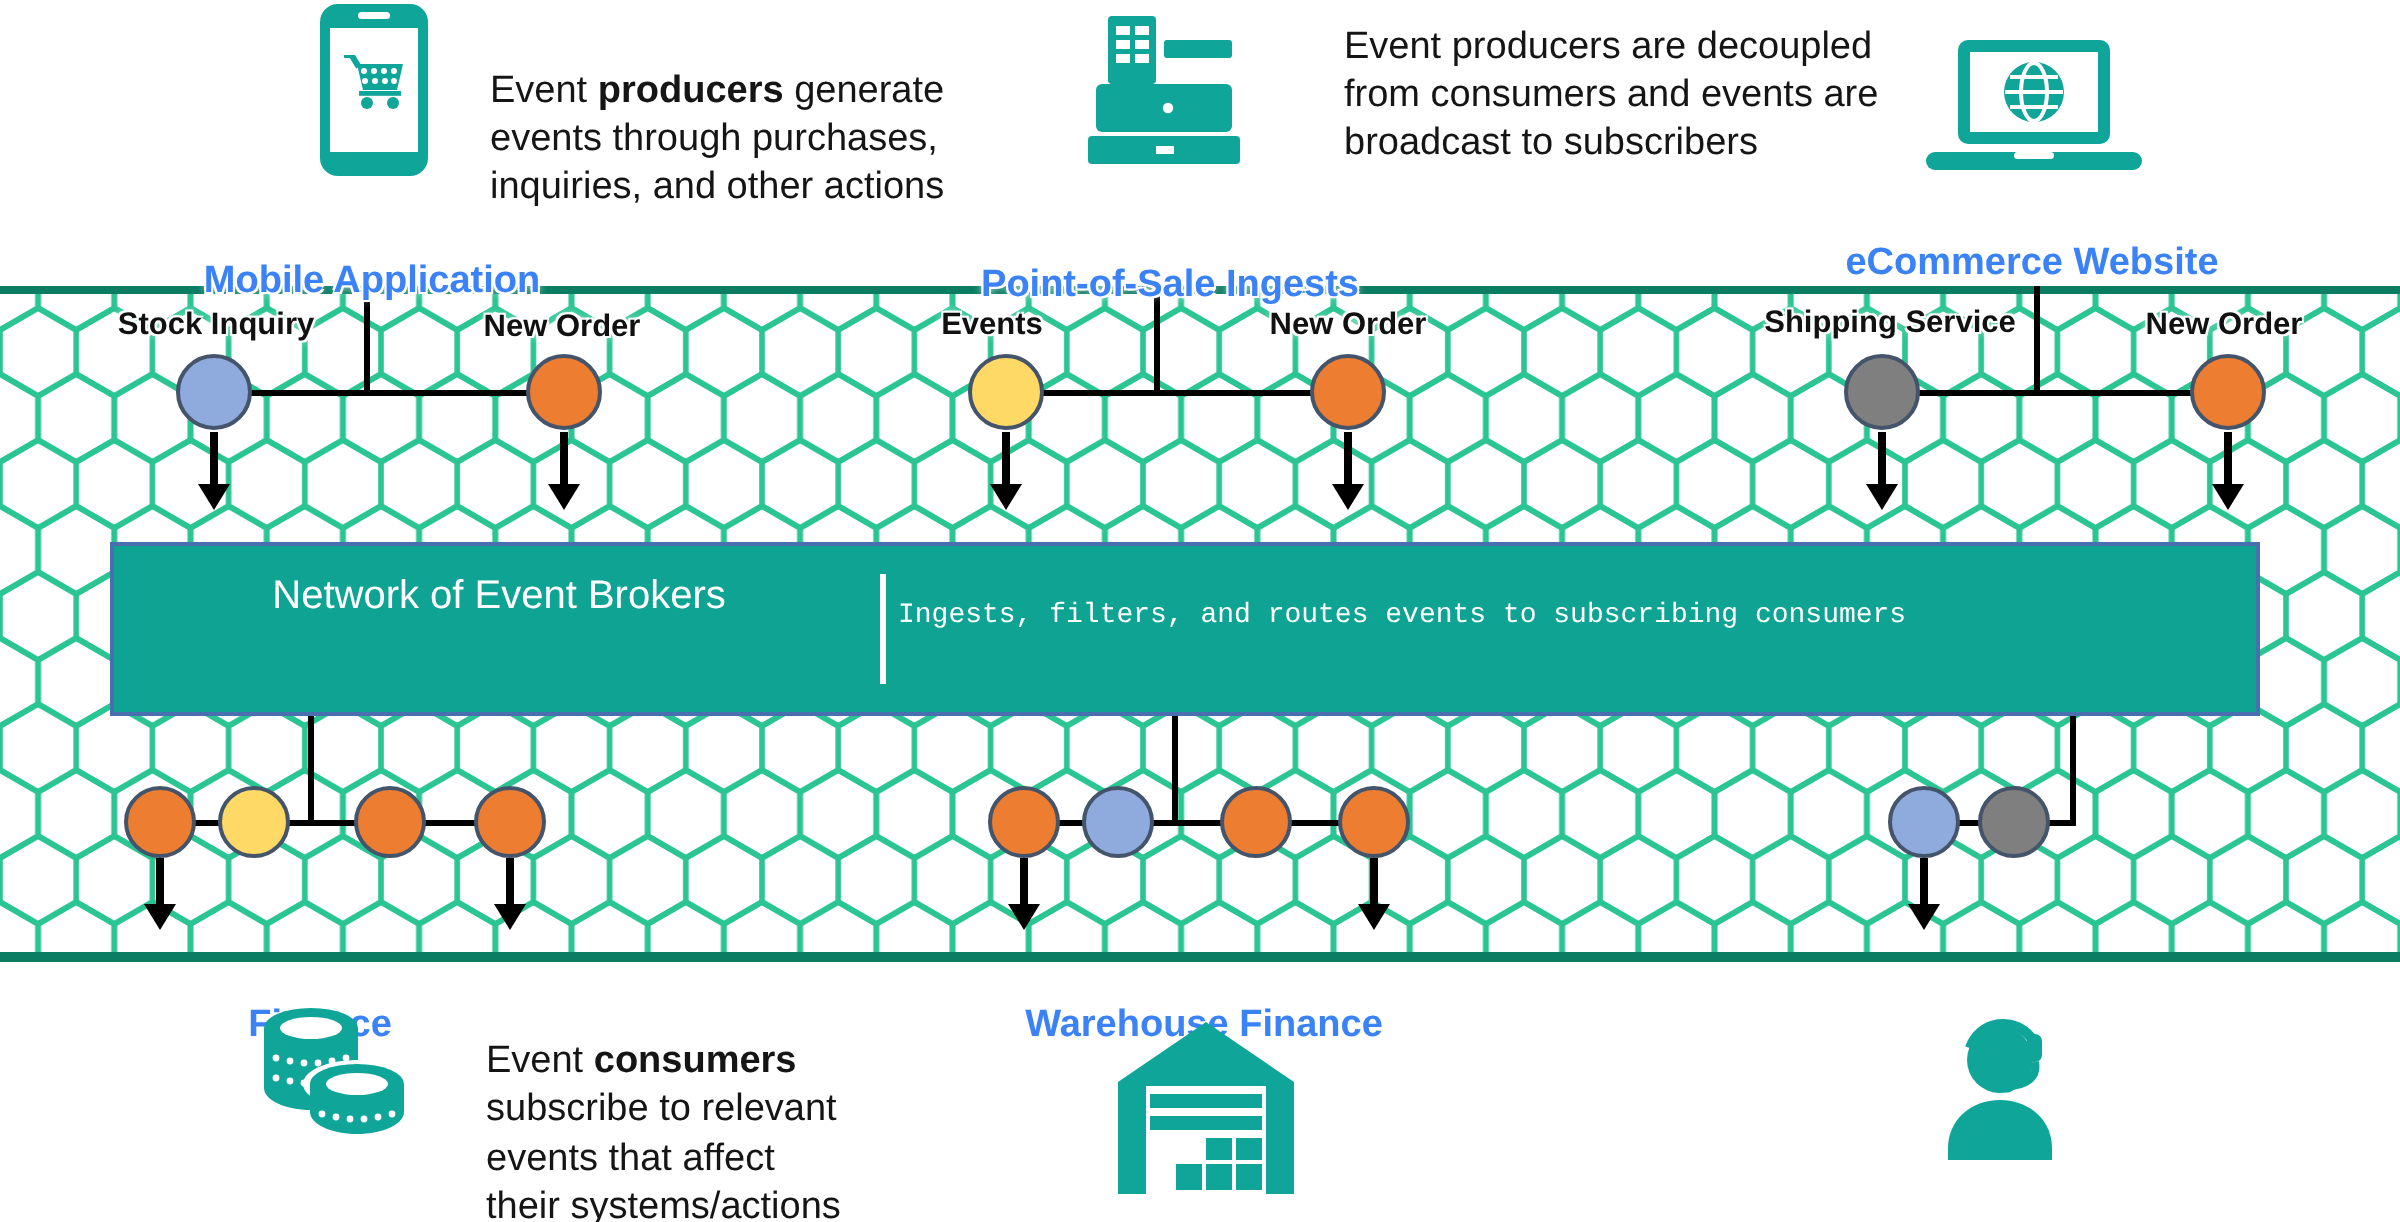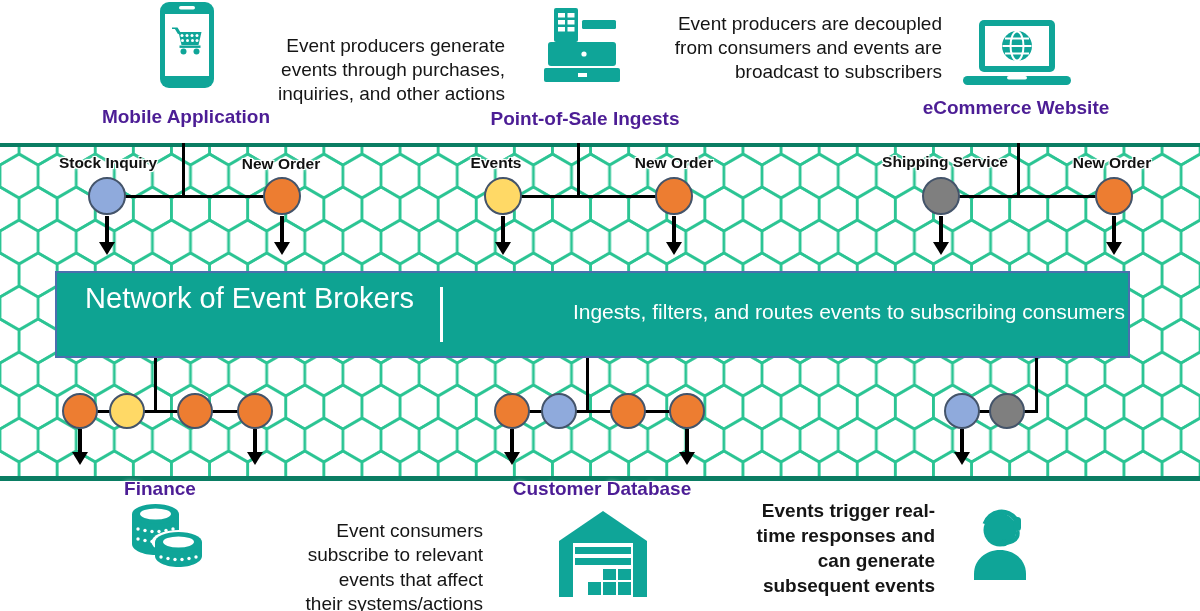--- a/index.html
+++ b/index.html
@@ -1,26 +1,26 @@
 <!DOCTYPE html>
 <html><head>
 <meta charset="utf-8">
 <style>
   html,body{margin:0;padding:0;background:#fff;}
   .stage{position:relative;width:1200px;height:611px;background:#fff;overflow:hidden;
          font-family:"Liberation Sans",sans-serif;color:#1a1a1a;}
 
   
-  .note{position:absolute;text-align:right;font-size:19px;line-height:24px;
+  .note{position:absolute;text-align:left;font-size:19px;line-height:24px;
         white-space:pre-line;color:#151515;z-index:6;}
-  .note b{font-weight:400;}
+  .note b{font-weight:700;}
   .note.bold{font-weight:700;line-height:25px;}
   .node-label{position:absolute;transform:translateX(-50%);font-weight:700;font-size:19px;
-        color:#4c1d95;white-space:nowrap;z-index:6;
-        text-shadow:-1px -1px 0 #fff,1px -1px 0 #fff,-1px 1px 0 #fff,1px 1px 0 #fff,0 0 5px #fff;}
+        color:#3b82f6;white-space:nowrap;z-index:6;
+        text-shadow:-1px -1px 0 #fff,1px -1px 0 #fff,-1px 1px 0 #fff,1px 1px 0 #fff,0 0 5px #fff;margin-top:24px;}
   .event-label{position:absolute;transform:translateX(-50%);font-weight:700;font-size:15.5px;
         color:#111;white-space:nowrap;z-index:5;
         text-shadow:-1px -1px 0 #fff,1px -1px 0 #fff,-1px 1px 0 #fff,1px 1px 0 #fff,0 0 5px #fff;}
 
   
   .mesh{position:absolute;left:0;top:143px;width:1200px;height:338px;z-index:1;}
 
   
   .hline{position:absolute;height:3px;background:#000;z-index:2;}
   .vline{position:absolute;width:3px;background:#000;z-index:2;}
@@ -28,24 +28,24 @@
           border:2.5px solid #44546A;box-sizing:border-box;z-index:3;}
   .circle.sm{width:36px;height:36px;}
   .shaft{position:absolute;width:3.5px;background:#000;z-index:2;}
   .head{position:absolute;width:0;height:0;border-left:8px solid transparent;
         border-right:8px solid transparent;border-top:13px solid #000;z-index:2;}
 
   
   .banner{position:absolute;left:55px;top:271px;width:1075px;height:87px;background:#0EA392;
           border:2px solid #4a6fae;box-sizing:border-box;z-index:4;}
   .banner-title{position:absolute;left:0;top:9px;width:385px;text-align:center;color:#fff;
-          font-size:29px;line-height:33px;}
+          font-size:20px;line-height:33px;}
   .banner-divider{position:absolute;left:383px;top:14px;width:3px;height:55px;background:#fff;}
-  .banner-desc{position:absolute;left:392px;top:27px;width:676px;text-align:right;
-          color:#fff;font-size:21px;}
+  .banner-desc{position:absolute;left:392px;top:27px;width:676px;text-align:left;
+          color:#fff;font-size:14px;font-family:Liberation Mono, monospace;}
 
   .icon{position:absolute;z-index:6;}
 </style>
 </head>
 <body>
 
 <div class="stage">
 
   <svg class="icon" style="left:158px;top:1px" width="58" height="88" viewBox="0 0 58 88">
     <rect x="2" y="1" width="54" height="86" rx="9" fill="#0FA598"></rect>
@@ -192,21 +192,21 @@
   <div class="vline" style="left:585.5px;top:358px;height:55px"></div>
   <div class="hline" style="left:512px;top:409.5px;width:175px"></div>
   <div class="circle sm" style="left: 494px; top: 393px; background-color: rgb(237, 125, 49);"></div>
   <div class="circle sm" style="left: 541px; top: 393px; background-color: rgb(143, 170, 220);"></div>
   <div class="circle sm" style="left: 610px; top: 393px; background-color: rgb(237, 125, 49);"></div>
   <div class="circle sm" style="left: 669px; top: 393px; background-color: rgb(237, 125, 49);"></div>
   <div class="shaft" style="left:510.2px;top:429px;height:23px"></div>
   <div class="head" style="left:504px;top:452px"></div>
   <div class="shaft" style="left:685.2px;top:429px;height:23px"></div>
   <div class="head" style="left:679px;top:452px"></div>
-  <div class="node-label" style="left:602px;top:478px">Customer Database</div>
+  <div class="node-label" style="left:602px;top:478px">Warehouse Finance</div>
 
   <div class="vline" style="left:1035px;top:358px;height:54px"></div>
   <div class="hline" style="left:962px;top:409.5px;width:76px"></div>
   <div class="circle sm" style="left: 944px; top: 393px; background-color: rgb(143, 170, 220);"></div>
   <div class="circle sm" style="left: 989px; top: 393px; background-color: rgb(127, 127, 127);"></div>
   <div class="shaft" style="left:960.2px;top:429px;height:23px"></div>
   <div class="head" style="left:954px;top:452px"></div>
 
   <svg class="icon" style="left:122px;top:496px" width="85" height="80" viewBox="0 0 85 80">
     <path d="M10 18 v30 c0 6 10.5 11 23.5 11 s23.5 -5 23.5 -11 V18" fill="#0FA598"></path>
@@ -254,24 +254,20 @@
       <rect x="18" y="46" width="56" height="7"></rect>
       <rect x="18" y="57" width="56" height="7"></rect>
       <rect x="46" y="68" width="13" height="11"></rect>
         <rect x="61" y="68" width="13" height="11"></rect>
       <rect x="31" y="81" width="13" height="13"></rect>
         <rect x="46" y="81" width="13" height="13"></rect>
         <rect x="61" y="81" width="13" height="13"></rect>
     </g>
   </svg>
 
-  <div class="note bold" style="left:695px;top:498px;width:240px;">Events trigger real-
-time responses and
-can generate
-subsequent events</div>
 
   <svg class="icon" style="left:966px;top:504px" width="75" height="78" viewBox="0 0 75 78">
     <circle cx="34" cy="26" r="16.5" fill="#0FA598"></circle>
     <path d="M8 76 v-6 c0 -14 11.5 -24 26 -24 s26 10 26 24 v6 z" fill="#0FA598"></path>
     <g>
       <path d="M19 20 a17.5 17.5 0 0 1 31 -4.5" stroke="#0FA598" stroke-width="5" fill="none"></path>
       <rect x="47.5" y="13" width="7.5" height="14" rx="3.5" fill="#0FA598"></rect>
       <path d="M51.5 27 c1.5 8 -5 12 -13.5 12" stroke="#0FA598" stroke-width="4" fill="none"></path>
       <circle cx="38" cy="39" r="3.2" fill="#0FA598"></circle>
     </g>

